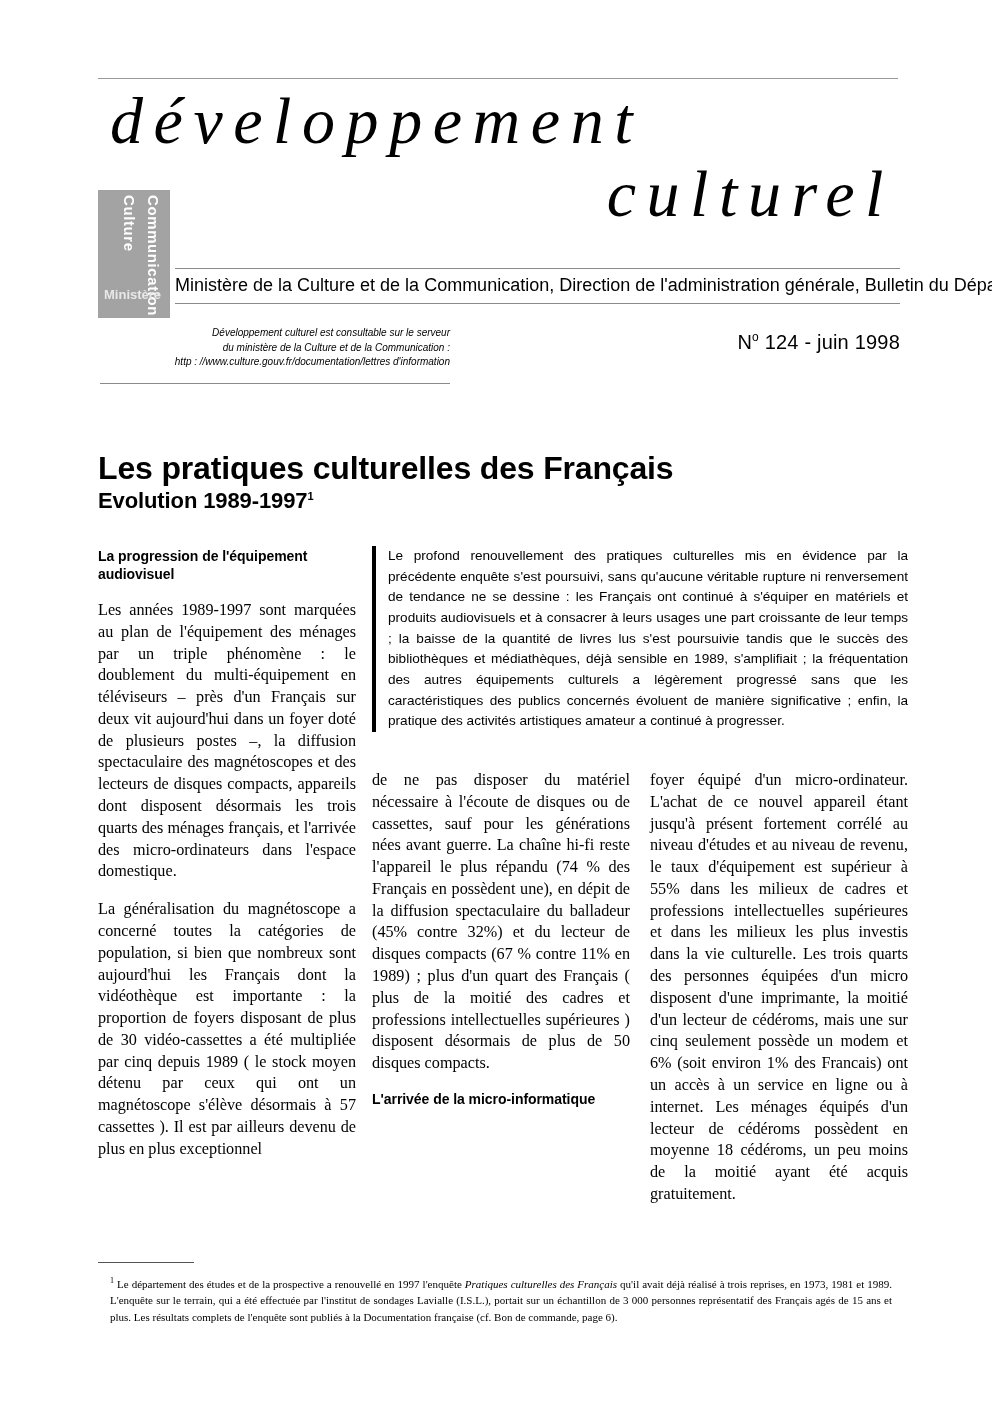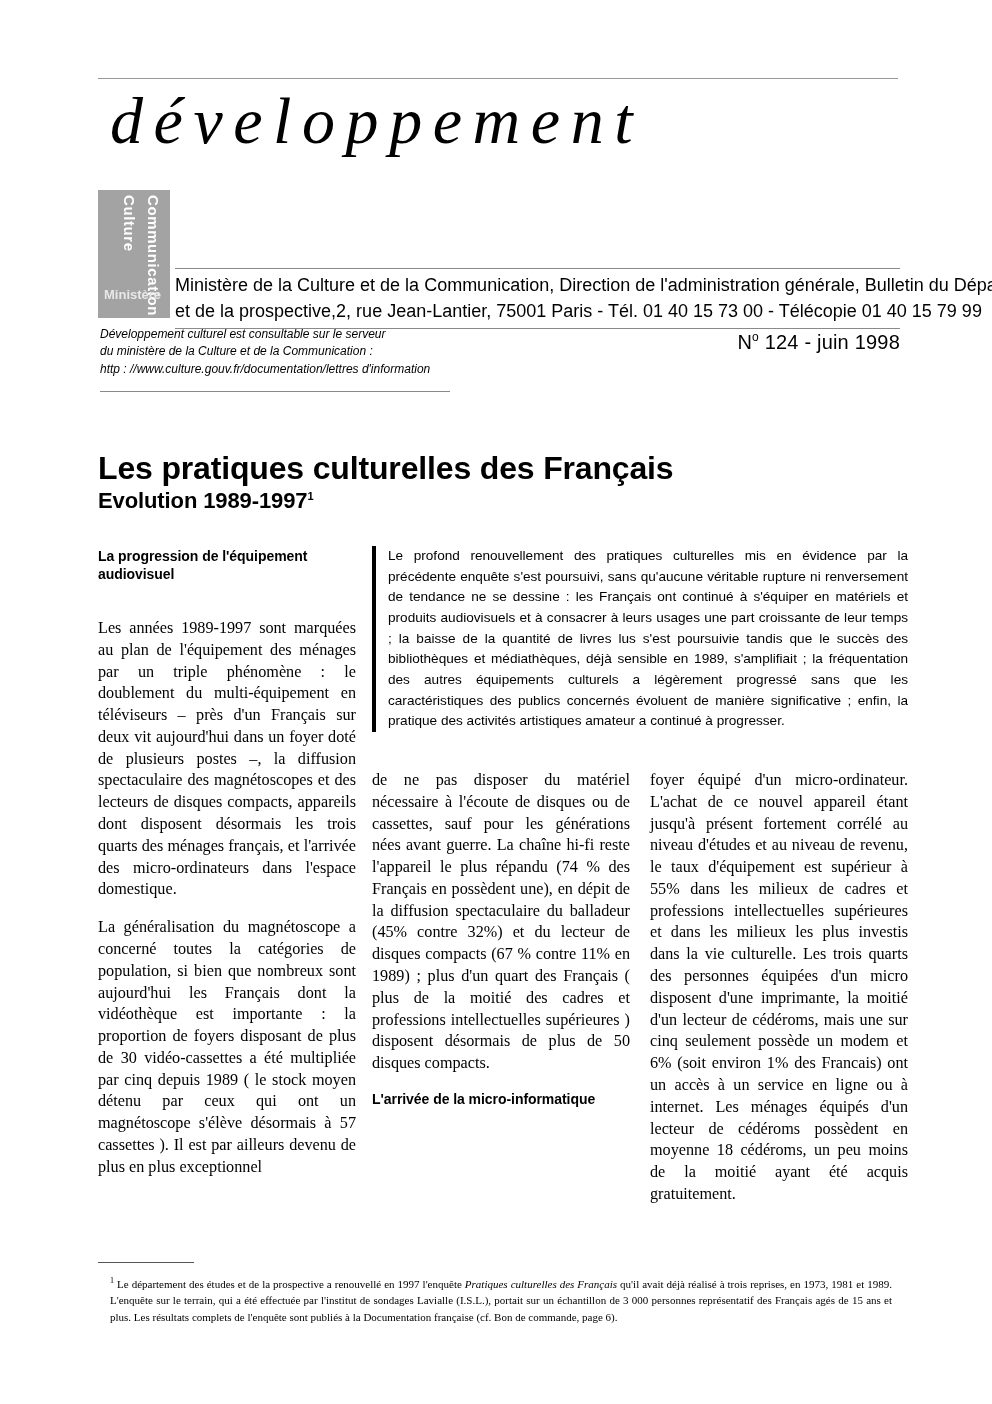--- a/index.html
+++ b/index.html
@@ -119,23 +119,23 @@
   .contact-right { white-space: nowrap; }
 
   
   .serverbox {
     position: absolute;
     left: 100px;
     top: 326px;
     width: 350px;
     font-family: "Liberation Sans", sans-serif;
     font-style: italic;
-    font-size: 12px;
+    font-size: 10px;
     line-height: 1.45;
-    text-align: left;
+    text-align: right;
     color: #000;
   }
   .serverbox .under {
     border-bottom: 1px solid #8a8a8a;
     padding-bottom: 13px;
   }
   .issue {
     position: absolute;
     right: 92px;
     top: 330px;
@@ -185,21 +185,21 @@
     font-size: 16.2px;
     line-height: 1.345;
     text-align: justify;
     hyphens: manual;
   }
   .col p { margin: 0 0 16px 0; }
   .col2 { left: 372px; top: 770px; width: 258px; }
   .col3 { left: 650px; top: 770px; width: 258px; }
 
   .col1-head { position: absolute; left: 98px; top: 548px; width: 258px; }
-  .col1-body { position: absolute; left: 98px; top: 618px; width: 258px; }
+  .col1-body { position: absolute; left: 98px; top: 600px; width: 258px; }
 
   
   .abstract {
     position: absolute;
     left: 372px;
     top: 546px;
     width: 536px;
     border-left: 4px solid #000;
     padding-left: 12px;
     box-sizing: border-box;
@@ -240,35 +240,32 @@
   .footnote i { font-style: italic; }
 </style>
 </head>
 <body>
 
 <div class="page">
 
   <div class="masthead">
     <div class="rule-top"></div>
     <div class="wordmark wordmark-1">développement</div>
+    <div class="wordmark wordmark-2">culturel</div>
   </div>
 
   <div class="logo-block">
     <span class="logo-vert logo-culture">Culture</span>
     <span class="logo-vert logo-comm">Communication</span>
     <span class="logo-ministere">Ministère</span>
   </div>
 
   <div class="contact-wrap">
     <div class="hr"></div>
     <div class="contact-line1">Ministère de la Culture et de la Communication, Direction de l'administration générale,  Bulletin du Département des études</div>
-    <div class="contact-row">
-      <span class="contact-left">et de la prospective,</span>
-      <span class="contact-right">2, rue Jean-Lantier, 75001 Paris - Tél. 01 40 15 73 00 - Télécopie 01 40 15 79 99</span>
-    </div>
     <div class="hr" style="margin-top:4px;"></div>
   </div>
 
   <div class="serverbox">
     <div>Développement culturel est consultable sur le serveur</div>
     <div>du ministère de la Culture et de la Communication :</div>
     <div class="under">http : //www.culture.gouv.fr/documentation/lettres d'information</div>
   </div>
 
   <div class="issue"><span>N</span><sup>o</sup><span> 124 - juin 1998</span></div>

